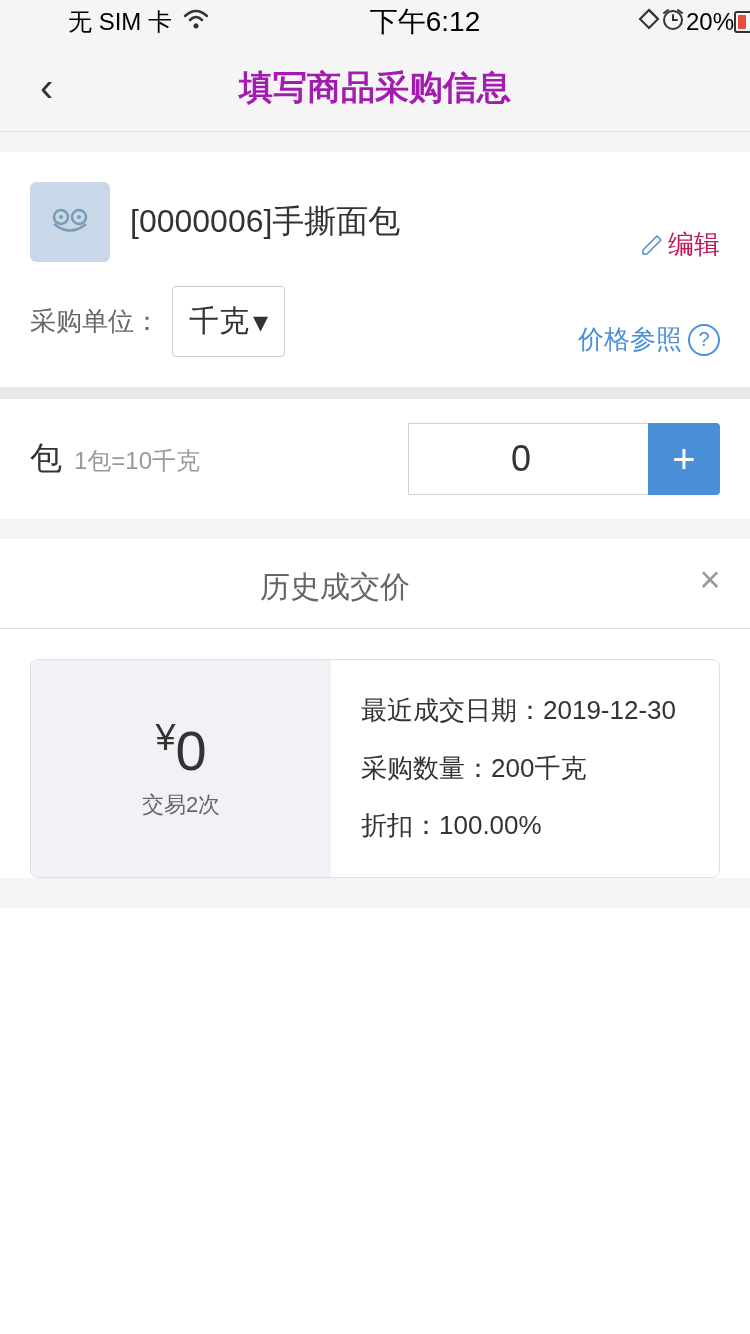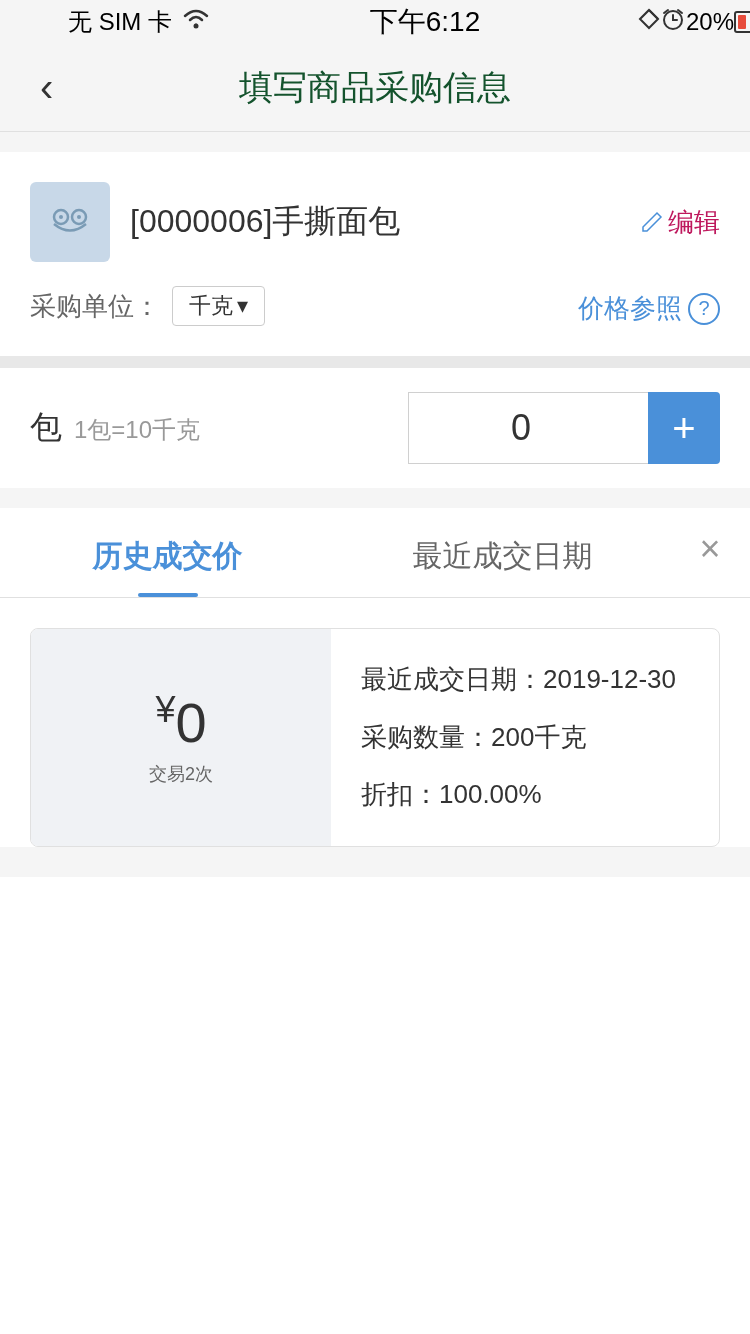--- a/index.html
+++ b/index.html
@@ -60,33 +60,33 @@
       font-size: 40px;
       color: #333;
       cursor: pointer;
       padding: 10px;
     }
     .nav-title {
       position: absolute;
       left: 50%;
       transform: translateX(-50%);
       font-size: 34px;
-      font-weight: 400;
-      color: #14532d;
+      font-weight: 700;
+      color: #a21caf;
     }
 
     
     .product-card {
       background: #fff;
       margin-top: 20px;
       padding: 30px;
     }
     .product-header {
       display: flex;
-      align-items: center;
+      align-items: flex-end;
       justify-content: space-between;
       margin-bottom: 24px;
     }
     .product-left {
       display: flex;
       align-items: center;
       gap: 20px;
     }
     .product-thumb {
       width: 80px;
@@ -121,22 +121,22 @@
     .meta-left {
       display: flex;
       align-items: center;
       gap: 12px;
       font-size: 26px;
       color: #666;
     }
     .unit-selector {
       border: 1px solid #ccc;
       border-radius: 4px;
-      padding: 4px 16px;
-      font-size: 22px;
+      padding: 14px 16px;
+      font-size: 30px;
       color: #333;
       background: #fff;
       display: flex;
       align-items: center;
       gap: 4px;
       cursor: pointer;
     }
     .price-ref {
       font-size: 26px;
       color: #4a90d9;
@@ -275,21 +275,21 @@
     .transaction-price {
       font-size: 56px;
       font-weight: 500;
       color: #333;
     }
     .transaction-price .currency {
       font-size: 36px;
       vertical-align: super;
     }
     .transaction-count {
-      font-size: 18px;
+      font-size: 22px;
       color: #666;
       margin-top: 8px;
     }
     .transaction-right {
       flex: 1;
       padding: 30px 30px;
       display: flex;
       flex-direction: column;
       justify-content: center;
       gap: 16px;
@@ -397,25 +397,22 @@
     <span class="qty-ratio">1包=10千克</span>
   </div>
   <div class="qty-input-group">
     <input class="qty-input" type="number" value="0" style="">
     <button class="qty-plus">+</button>
   </div>
 </div>
 
 <div class="tabs-section">
   <div class="tabs-header">
-    <div class="tab-item active">
+    <div class="tab-item">
       <span>历史成交价</span>
-    </div>
-    <div class="tab-item">
-      <span>最近成交日期</span>
     </div>
     <div class="tab-close">
       <span>×</span>
     </div>
   </div>
 
   <div class="transaction-card">
     <div class="transaction-left">
       <div class="transaction-price">
         <span class="currency">¥</span><span>0</span>

